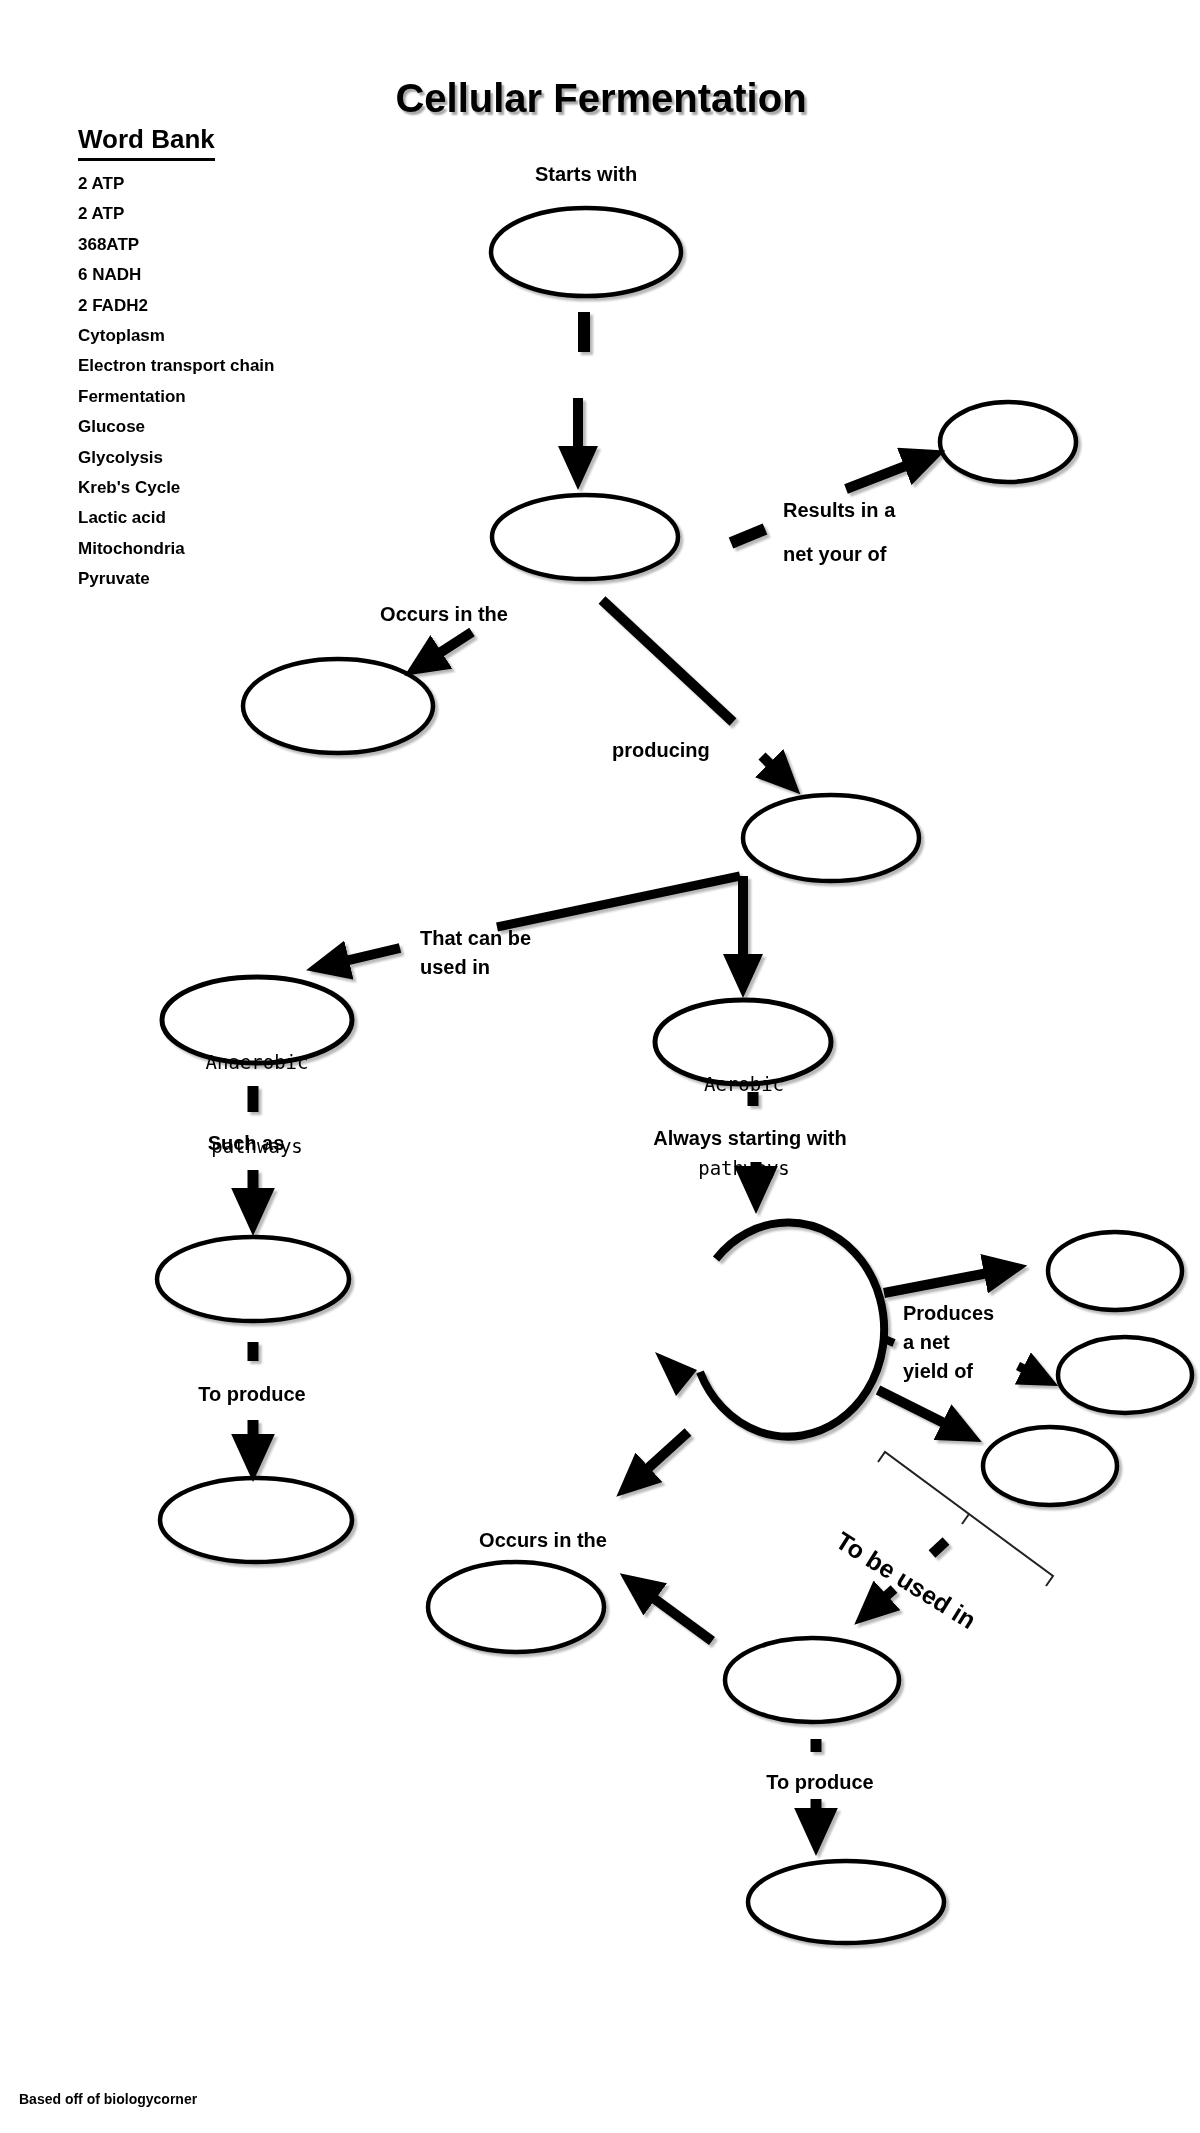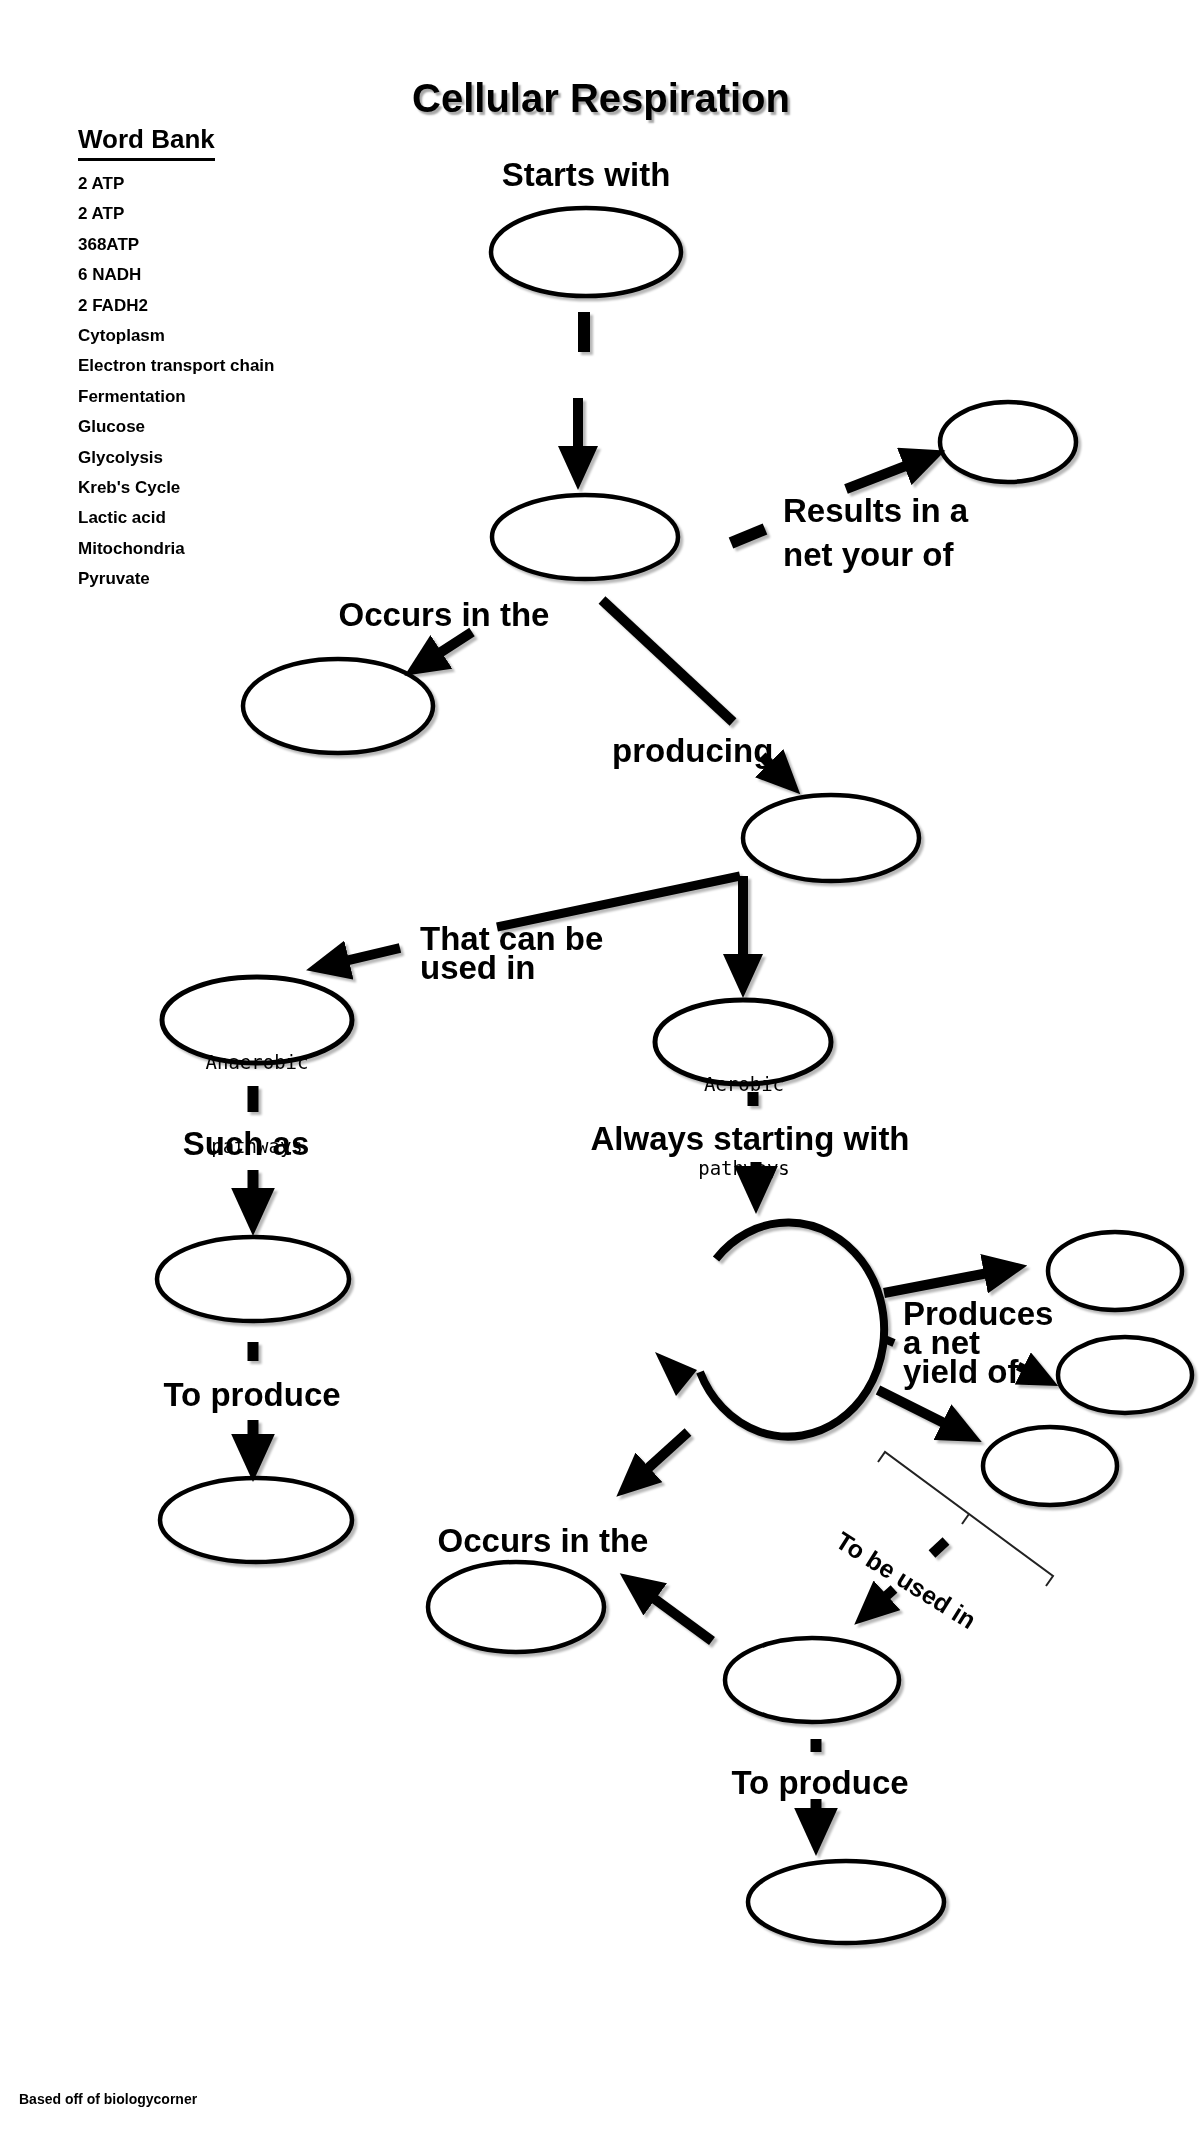--- a/index.html
+++ b/index.html
@@ -1,20 +1,20 @@
 <!DOCTYPE html>
 <html><head>
 <meta charset="utf-8">
 <style>
   html,body{margin:0;padding:0;background:#fff;}
   #page{position:relative;width:1200px;height:2133px;background:#ffffff;overflow:hidden;
         font-family:"Liberation Sans",sans-serif;color:#000;}
   #wires{position:absolute;left:0;top:0;width:1200px;height:2133px;}
   .shadowed{filter:drop-shadow(3px 3px 1.2px rgba(0,0,0,0.28));}
-  .lbl{position:absolute;white-space:pre;font-weight:700;font-size:33px;line-height:29px;color:#000;}
+  .lbl{position:absolute;white-space:pre;font-weight:700;font-size:20px;line-height:29px;color:#000;}
   .c{transform:translateX(-50%);}
   #title{position:absolute;left:601px;top:76px;transform:translateX(-50%);
          font-size:40px;font-weight:700;white-space:pre;
          text-shadow:2.5px 2.5px 2px rgba(0,0,0,0.35);}
   #wordbank{position:absolute;left:78px;top:124px;}
   #wb-head{font-size:26px;font-weight:700;border-bottom:3.5px solid #000;
            padding-bottom:3px;display:inline-block;margin-bottom:8px;white-space:pre;}
   .wb-item{font-size:17px;font-weight:700;line-height:30.4px;white-space:pre;}
   .ellipse-label{position:absolute;text-align:center;font-family:"DejaVu Sans Mono",monospace;
                  font-size:19px;line-height:28px;font-weight:400;white-space:pre;transform:translateX(-50%);}
@@ -93,21 +93,21 @@
       <path d="M816,1739 V1752" stroke-width="11"></path>
       <path d="M816,1799 V1812" stroke-width="11" marker-end="url(#ah)"></path>
     </g>
 
     <g stroke="#222" stroke-width="2" fill="none">
       <path d="M878,1462 L885,1452 L1053,1576 L1046,1586"></path>
       <path d="M969,1514 L962,1524"></path>
     </g>
   </svg>
 
-  <div id="title">Cellular Respiration</div>
+  <div id="title">Cellular Fermentation</div>
 
   <div id="wordbank">
     <div id="wb-head">Word Bank</div>
     <div id="wb-list">
         <div class="wb-item">2 ATP</div>
         <div class="wb-item">2 ATP</div>
         <div class="wb-item">368ATP</div>
         <div class="wb-item">6 NADH</div>
         <div class="wb-item">2 FADH2</div>
         <div class="wb-item">Cytoplasm</div>

